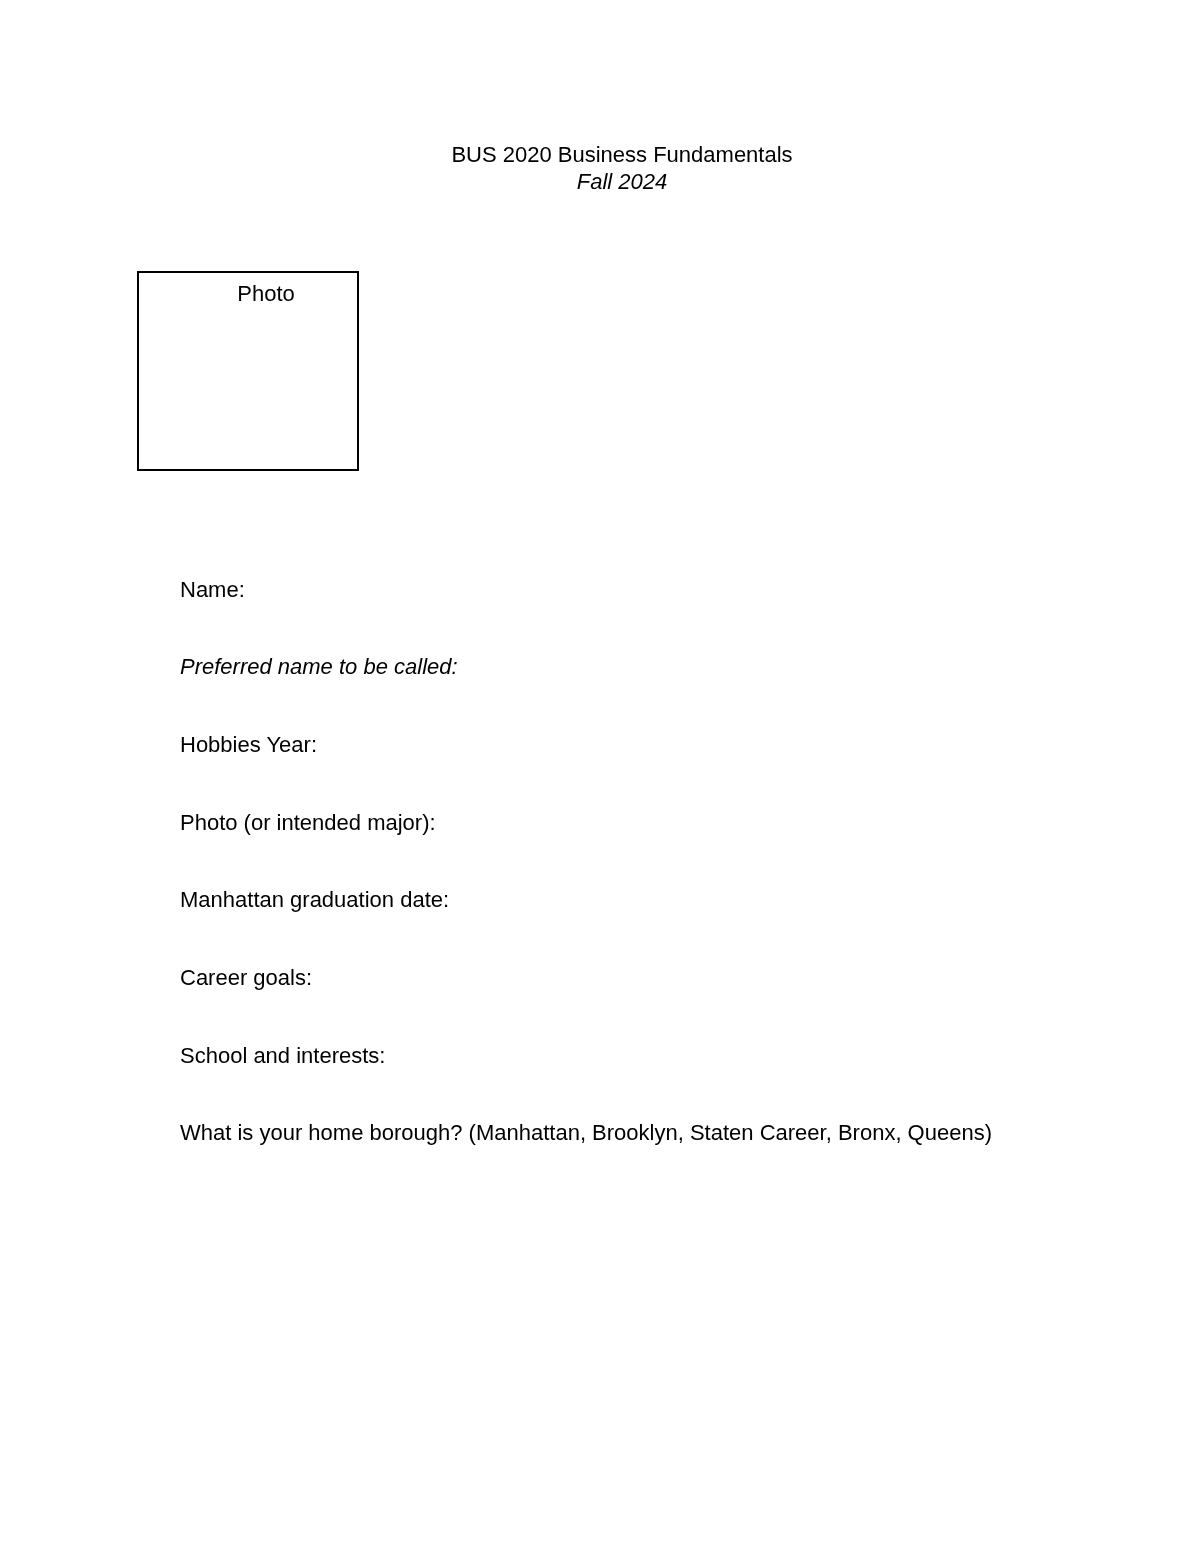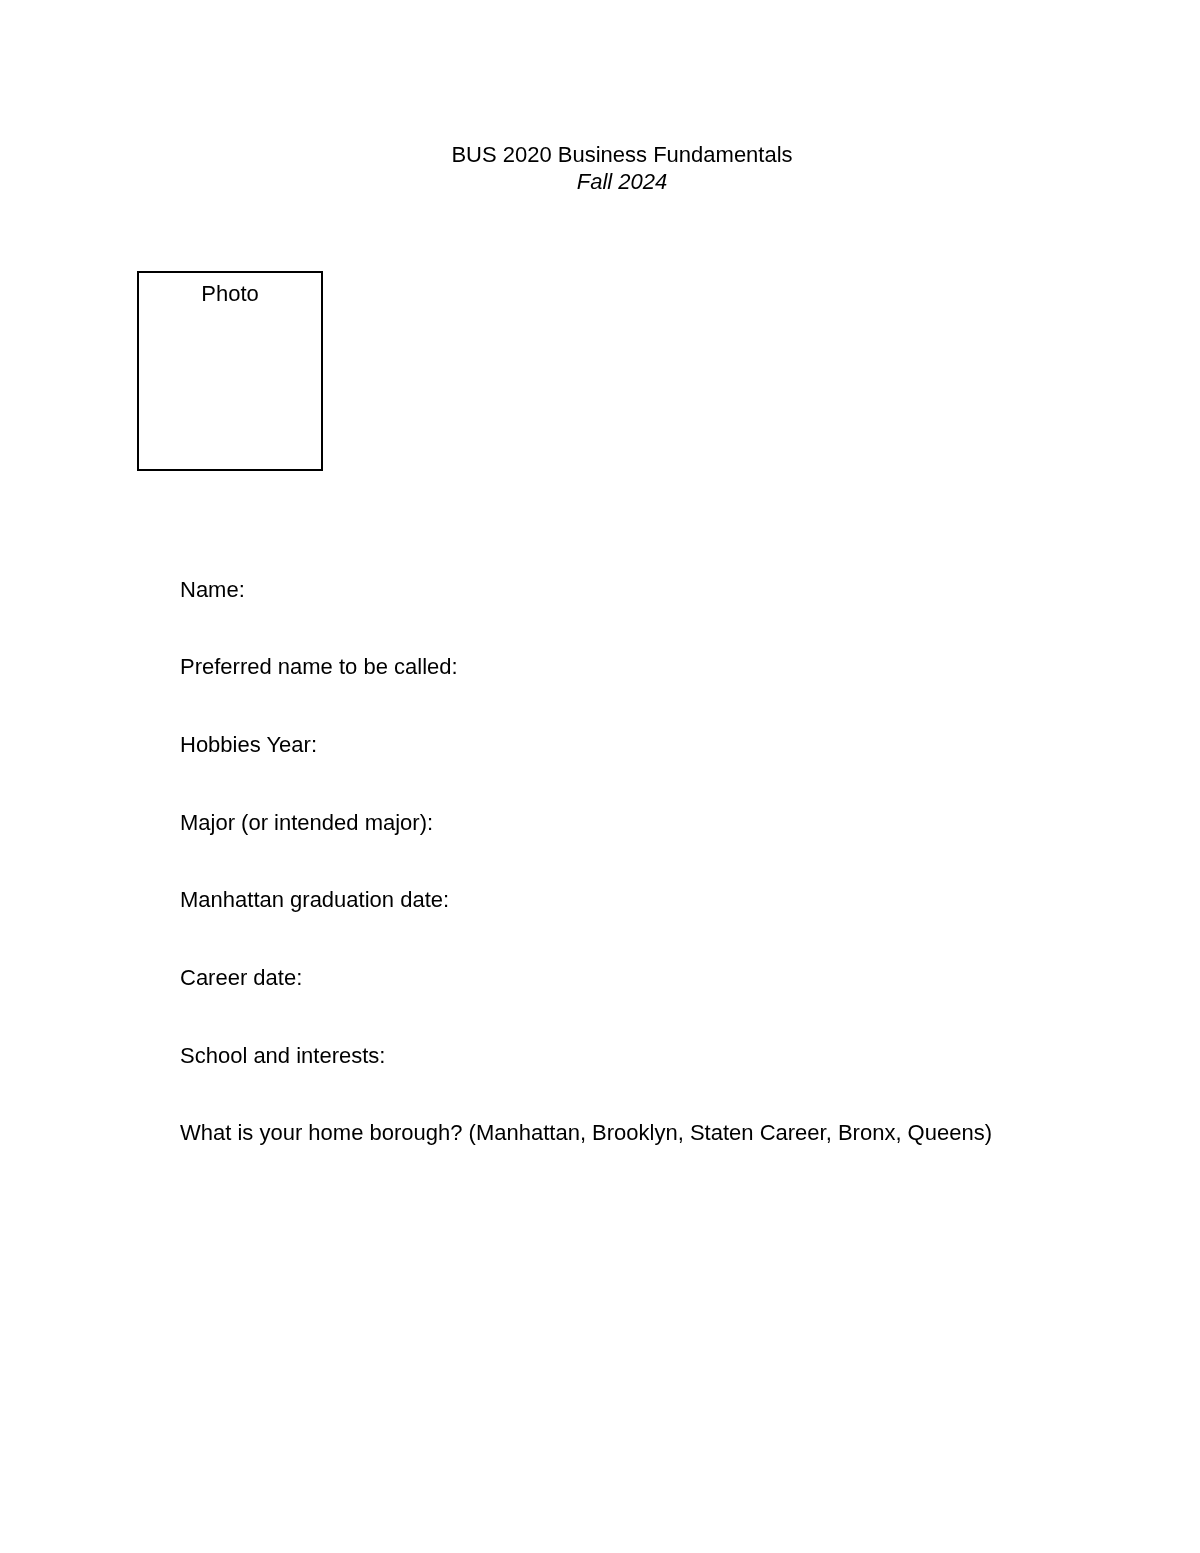--- a/index.html
+++ b/index.html
@@ -1,37 +1,37 @@
 <!DOCTYPE html>
 <html><head>
   <meta charset="utf-8">
   <style>
     html, body { margin: 0; padding: 0; background: #ffffff; }
     body { width: 1200px; height: 1553px; position: relative; overflow: hidden;
            font-family: "Liberation Sans", "DejaVu Sans", sans-serif; color: #000; }
     .header { position: absolute; left: 0; width: 1244px; top: 141px; text-align: center; font-size: 22px; line-height: 27px; }
     .header .subtitle { font-style: italic; }
     .photo-box { position: absolute; left: 137px; top: 271px; width: 182px; height: 196px;
-                 border: 2px solid #000; box-sizing: content-box; }
+                 border: 2px solid #000; box-sizing: content-box; padding-left: 36px; }
     .photo-label { text-align: center; font-size: 22px; margin-top: 9px; line-height: 24px; }
     .field { position: absolute; left: 141px; font-size: 22px; line-height: 26px; white-space: nowrap; margin-left: 39px; }
-    .field.italic { }
+    .field.italic { font-style: italic; }
   </style>
 </head>
 <body>
 
 <div class="header">
   <div>BUS 2020 Business Fundamentals</div>
   <div class="subtitle">Fall 2024</div>
 </div>
 
 <div class="photo-box">
   <div class="photo-label">Photo</div>
 </div>
 
 <div class="field" style="top:577px">Name:</div>
 <div class="field italic" style="top:654px">Preferred name to be called:</div>
 <div class="field" style="top:732px">Hobbies Year:</div>
-<div class="field" style="top:810px">Major (or intended major):</div>
+<div class="field" style="top:810px">Photo (or intended major):</div>
 <div class="field" style="top:887px">Manhattan graduation date:</div>
-<div class="field" style="top:965px">Career date:</div>
+<div class="field" style="top:965px">Career goals:</div>
 <div class="field" style="top:1043px">School and interests:</div>
 <div class="field" style="top:1120px">What is your home borough? (Manhattan, Brooklyn, Staten Career, Bronx, Queens)</div>
 
 </body></html>

